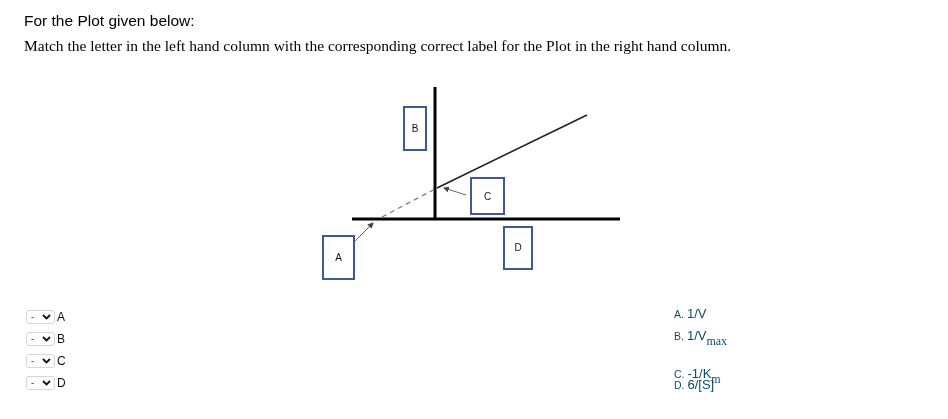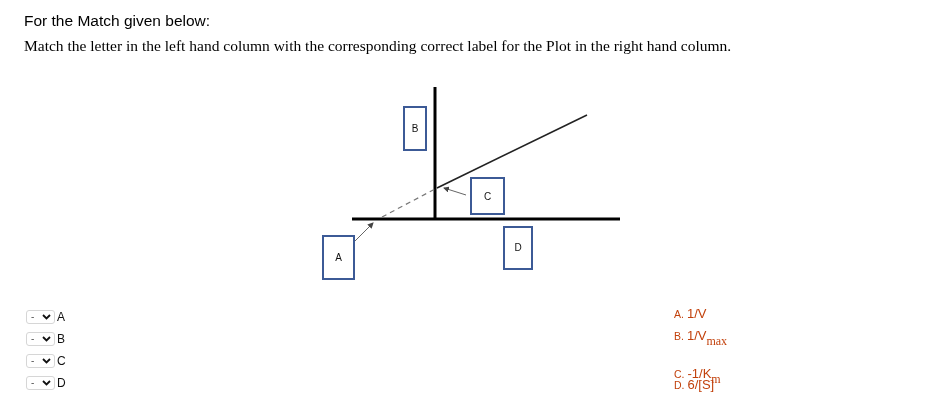--- a/index.html
+++ b/index.html
@@ -15,29 +15,29 @@
   .match-row { position: absolute; left: 26px; height: 18px; display: flex; align-items: center; }
   .select {
     width: 29px; height: 14px; border: 1px solid #d6d6d6; border-radius: 3px;
     box-sizing: border-box; display: flex; align-items: center; justify-content: space-between;
     padding: 0 3px 0 4px; background: #fff; cursor: pointer;
   }
   .select .val { font-size: 10px; color: #555; line-height: 1; }
   .select .chev { width: 9px; height: 6px; }
   .row-letter { font-size: 12px; margin-left: 2px; color: #111; }
   .answers { position: absolute; left: 674px; }
-  .answer { position: absolute; left: 0; white-space: nowrap; color: #c2410c; }
+  .answer { position: absolute; left: 0; white-space: nowrap; color: #0c4a6e; }
   .answer .pre { font-size: 10.5px; margin-right: 3px; }
   .answer .main { font-size: 13px; }
   .answer sub { font-size: 12px; vertical-align: -5px; line-height: 0; font-family: Liberation Serif, serif; }
 </style>
 </head>
 <body>
 
-<div id="q1" class="q-line">For the Match given below:</div>
+<div id="q1" class="q-line">For the Plot given below:</div>
 <div id="q2" class="q-line">Match the letter in the left hand column with the corresponding correct label for the Plot in the right hand column.</div>
 
 <svg class="diagram" width="948" height="419" viewBox="0 0 948 419">
   <defs>
     <marker id="arrowhead" markerWidth="6" markerHeight="6" refX="5" refY="3" orient="auto">
       <path d="M0,0 L6,3 L0,6 Z" fill="#444"></path>
     </marker>
   </defs>
 
   <line x1="352" y1="219" x2="620" y2="219" stroke="#000" stroke-width="3"></line>

